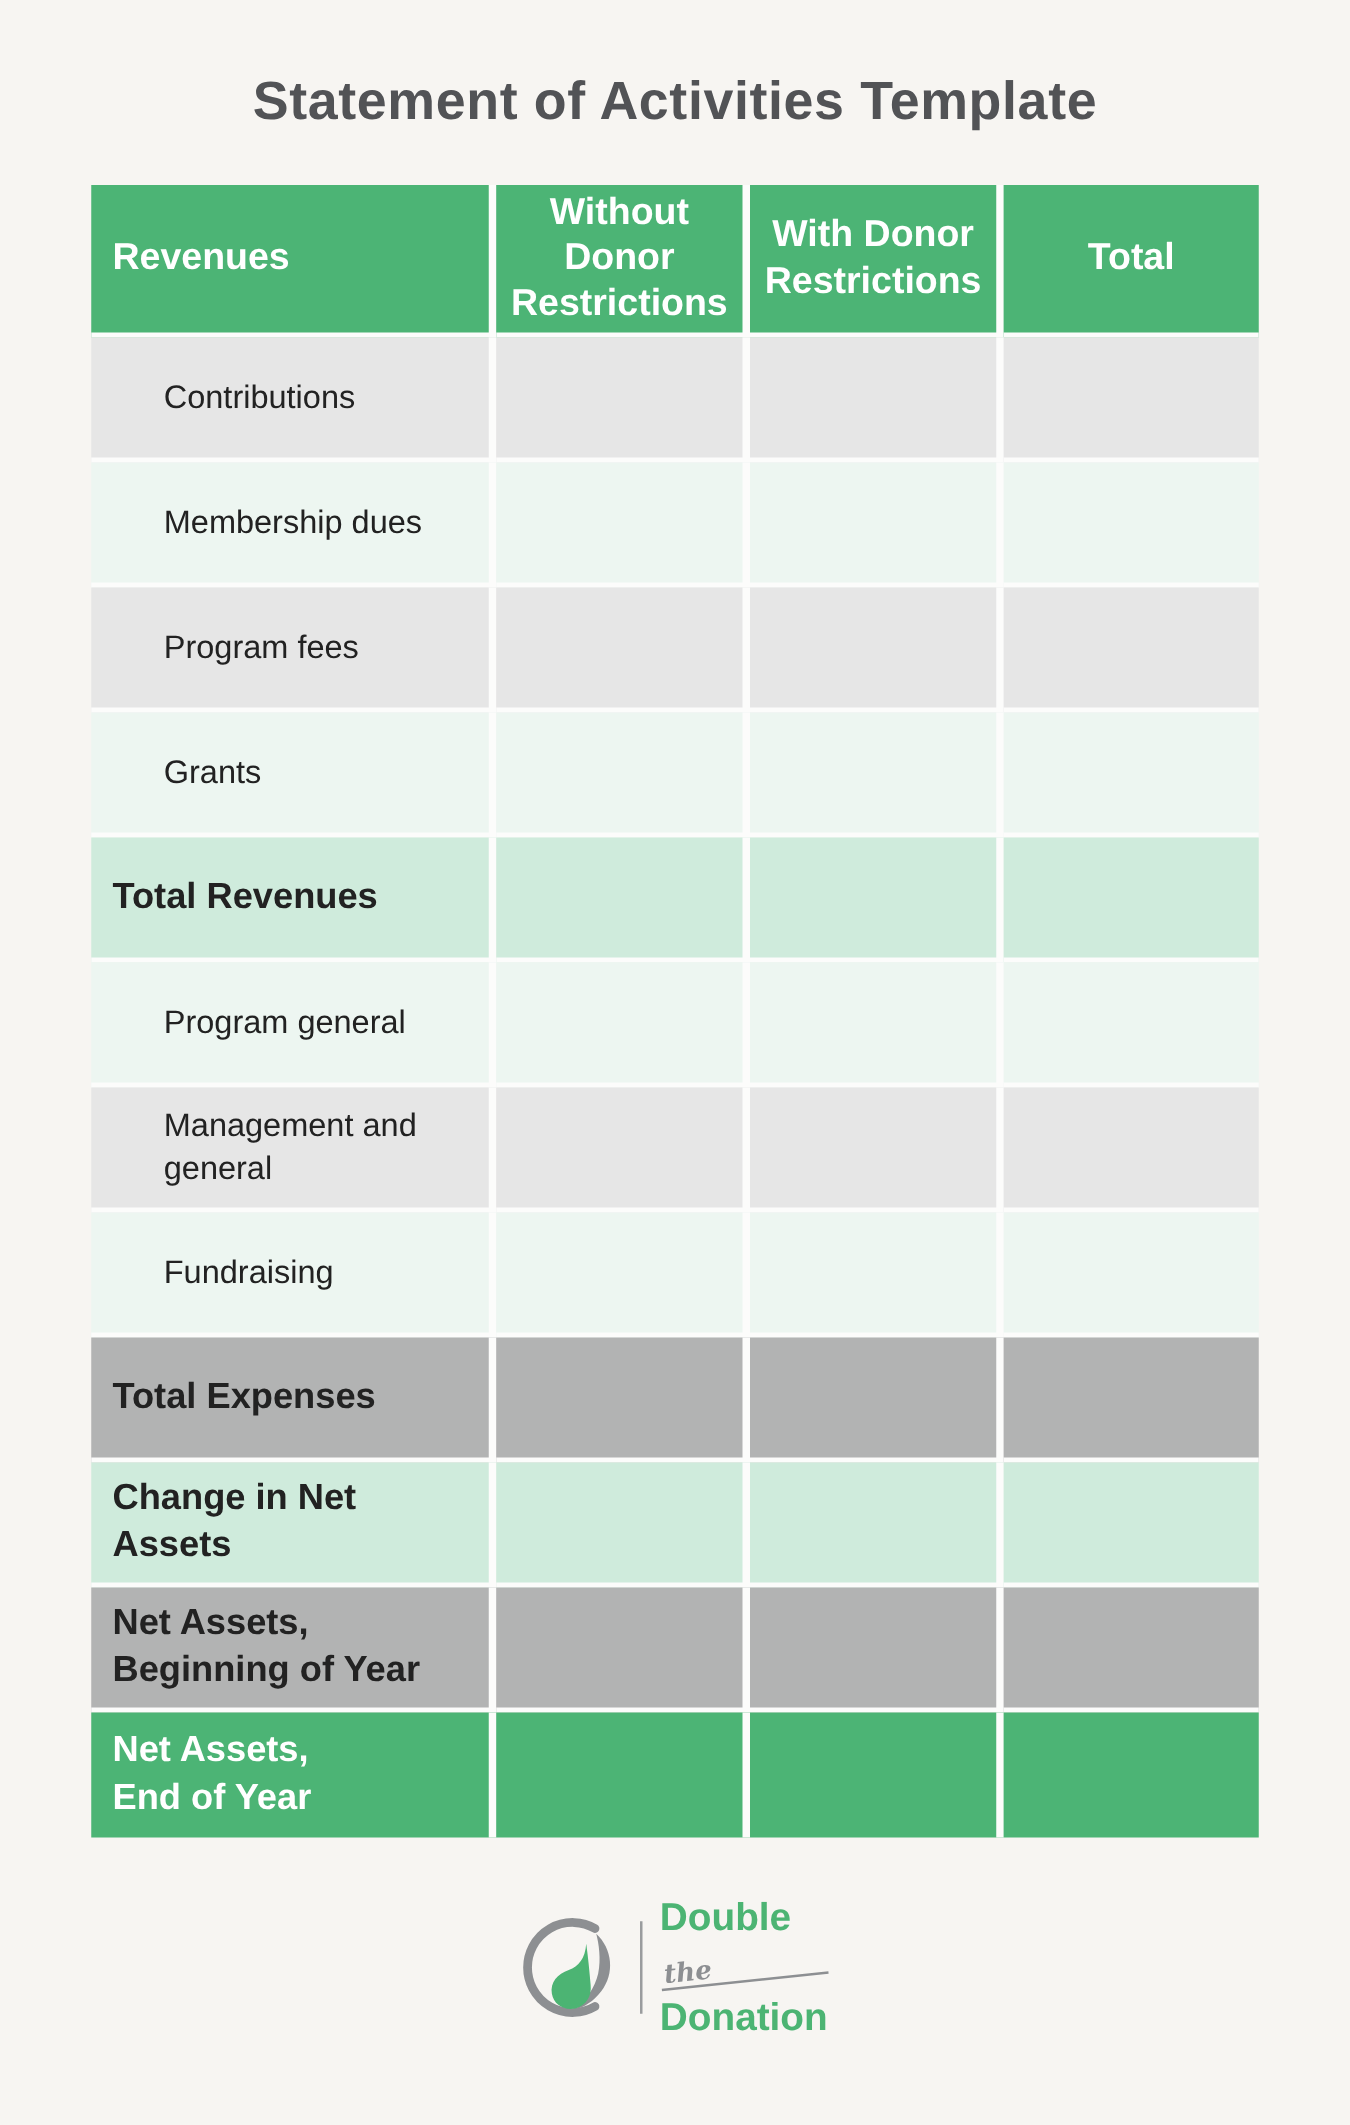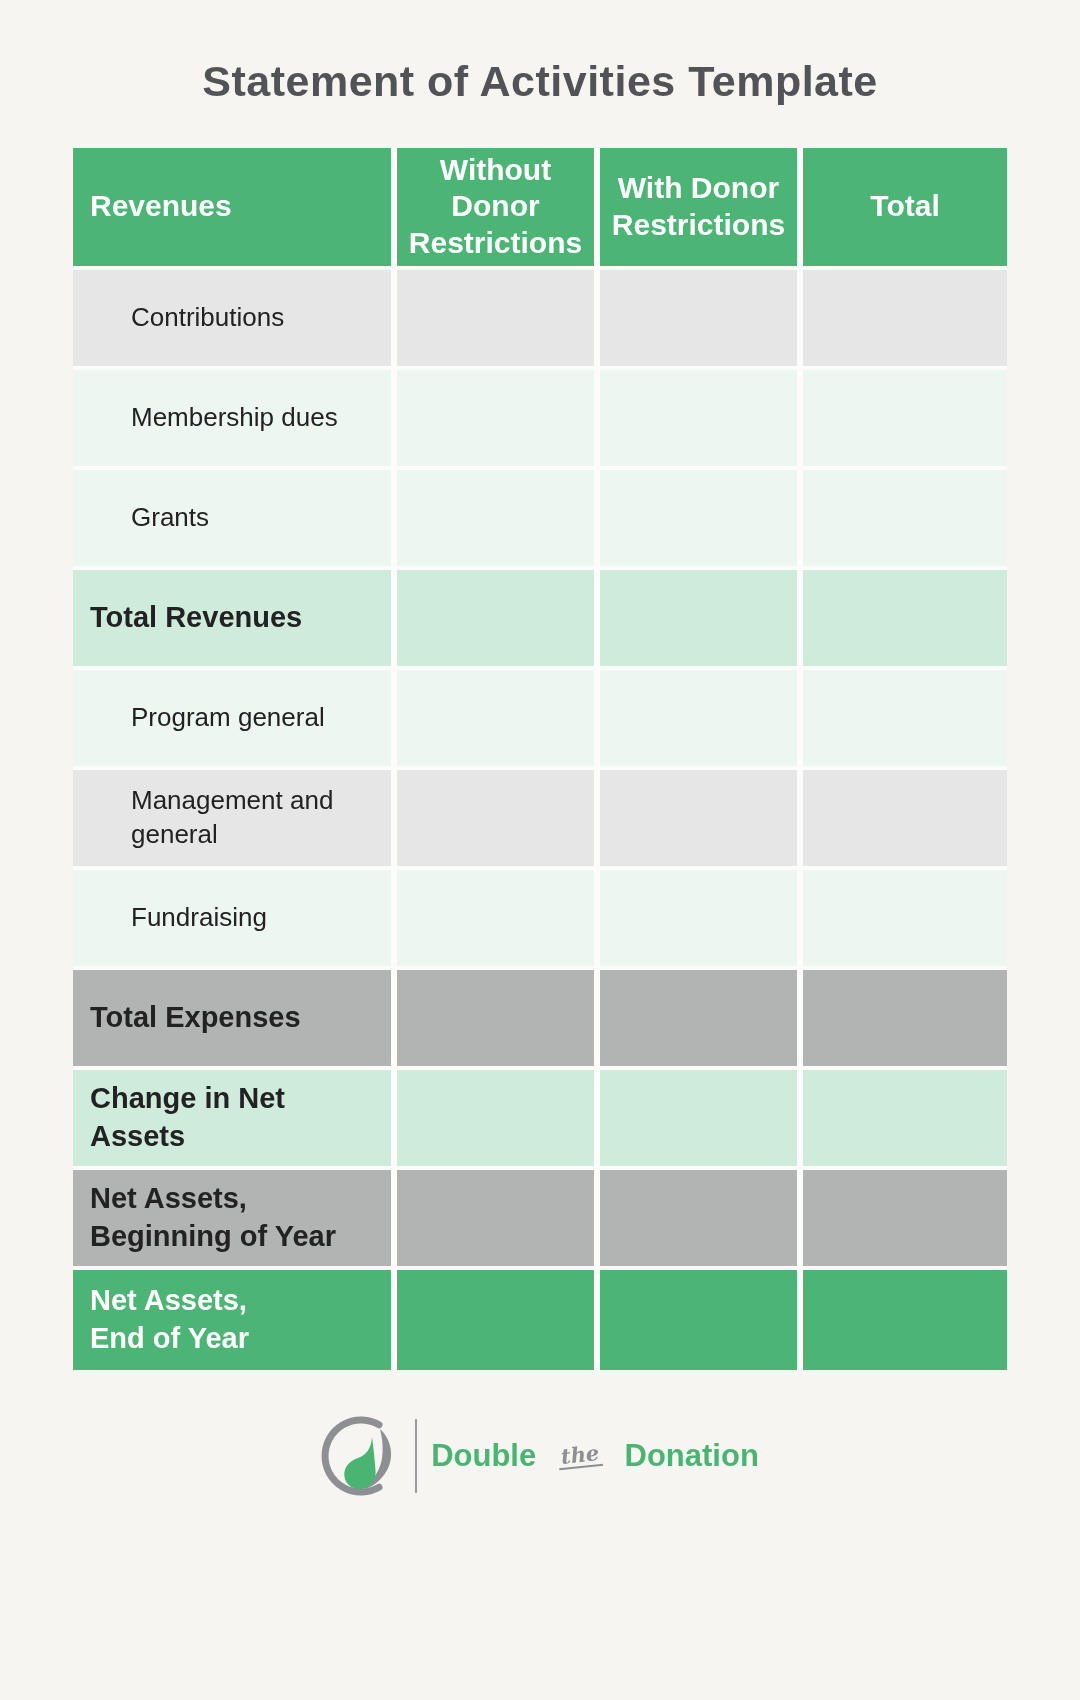--- a/index.html
+++ b/index.html
@@ -95,26 +95,26 @@
     gap:14px;
   }
   .logo-mark{width:80px;height:80px;flex:0 0 auto;}
   .logo-divider{
     width:2px;height:74px;
     background:#9a9c9e;
     flex:0 0 auto;
   }
   .wordmark{
     display:flex;
-    align-items:center;
-    gap:22px;
+    gap:10px;
     font-weight:bold;
     font-size:31px;
     color:var(--logo-green);
     white-space:nowrap;
+    flex-direction:column;
   }
   .wordmark .the{
     font-family:"DejaVu Serif",serif;
     font-style:italic;
     font-weight:bold;
     font-size:21px;
     color:var(--logo-gray);
     border-bottom:2px solid var(--logo-gray);
     padding:0 3px 1px 3px;
     transform:rotate(-6deg);
@@ -147,20 +147,26 @@
       <td></td>
       <td></td>
       <td></td>
     </tr>
     <tr class="r-mint">
       <td class="lbl">Membership dues</td>
       <td></td>
       <td></td>
       <td></td>
     </tr>
+    <tr class="r-gray">
+      <td class="lbl">Program fees</td>
+      <td></td>
+      <td></td>
+      <td></td>
+    </tr>
     <tr class="r-mint">
       <td class="lbl">Grants</td>
       <td></td>
       <td></td>
       <td></td>
     </tr>
     <tr class="r-subtotal bold">
       <td class="lbl">Total Revenues</td>
       <td></td>
       <td></td>

